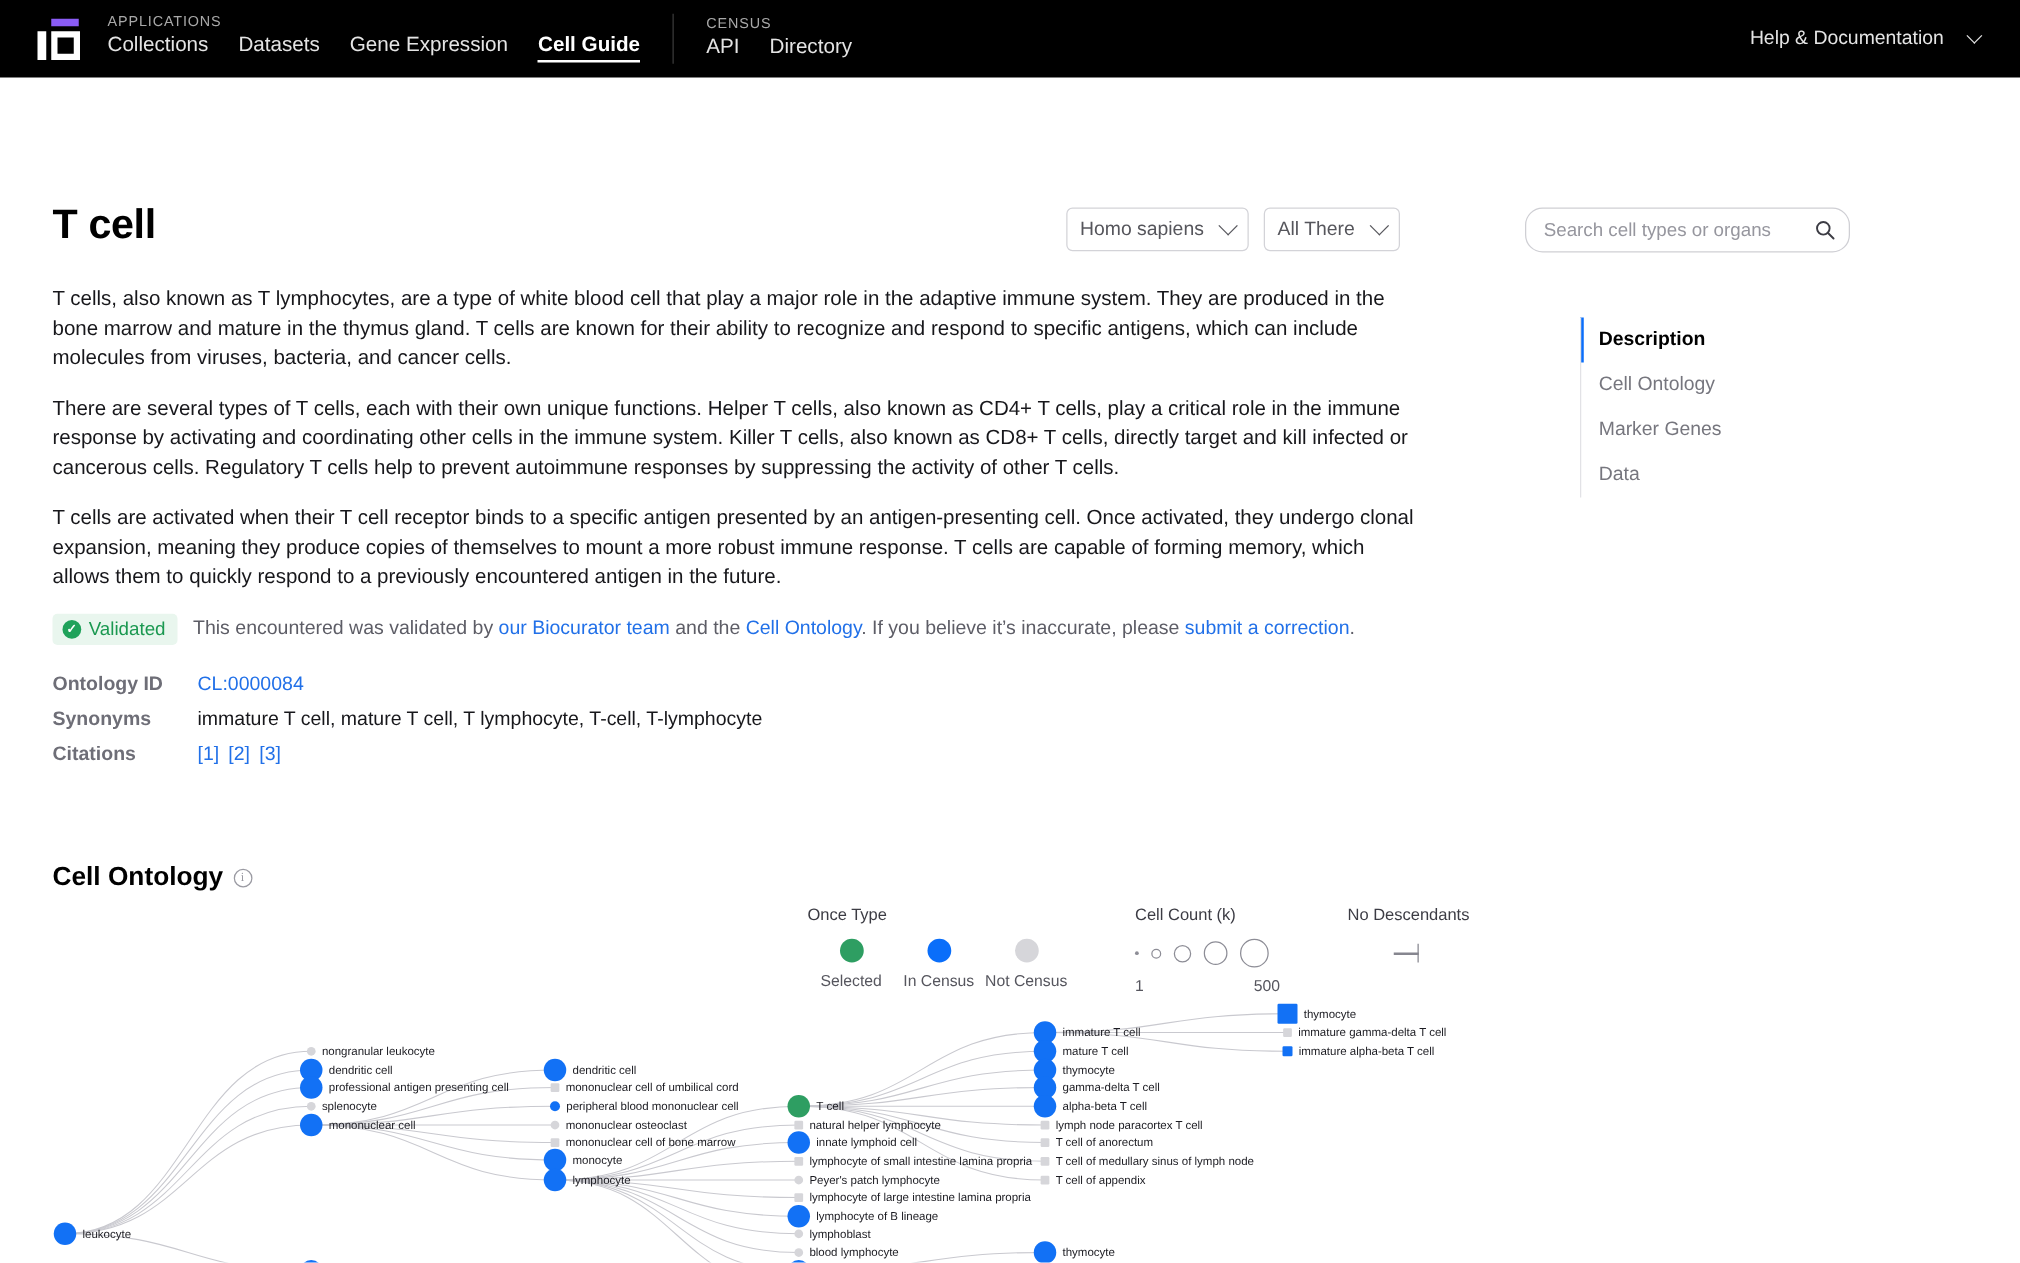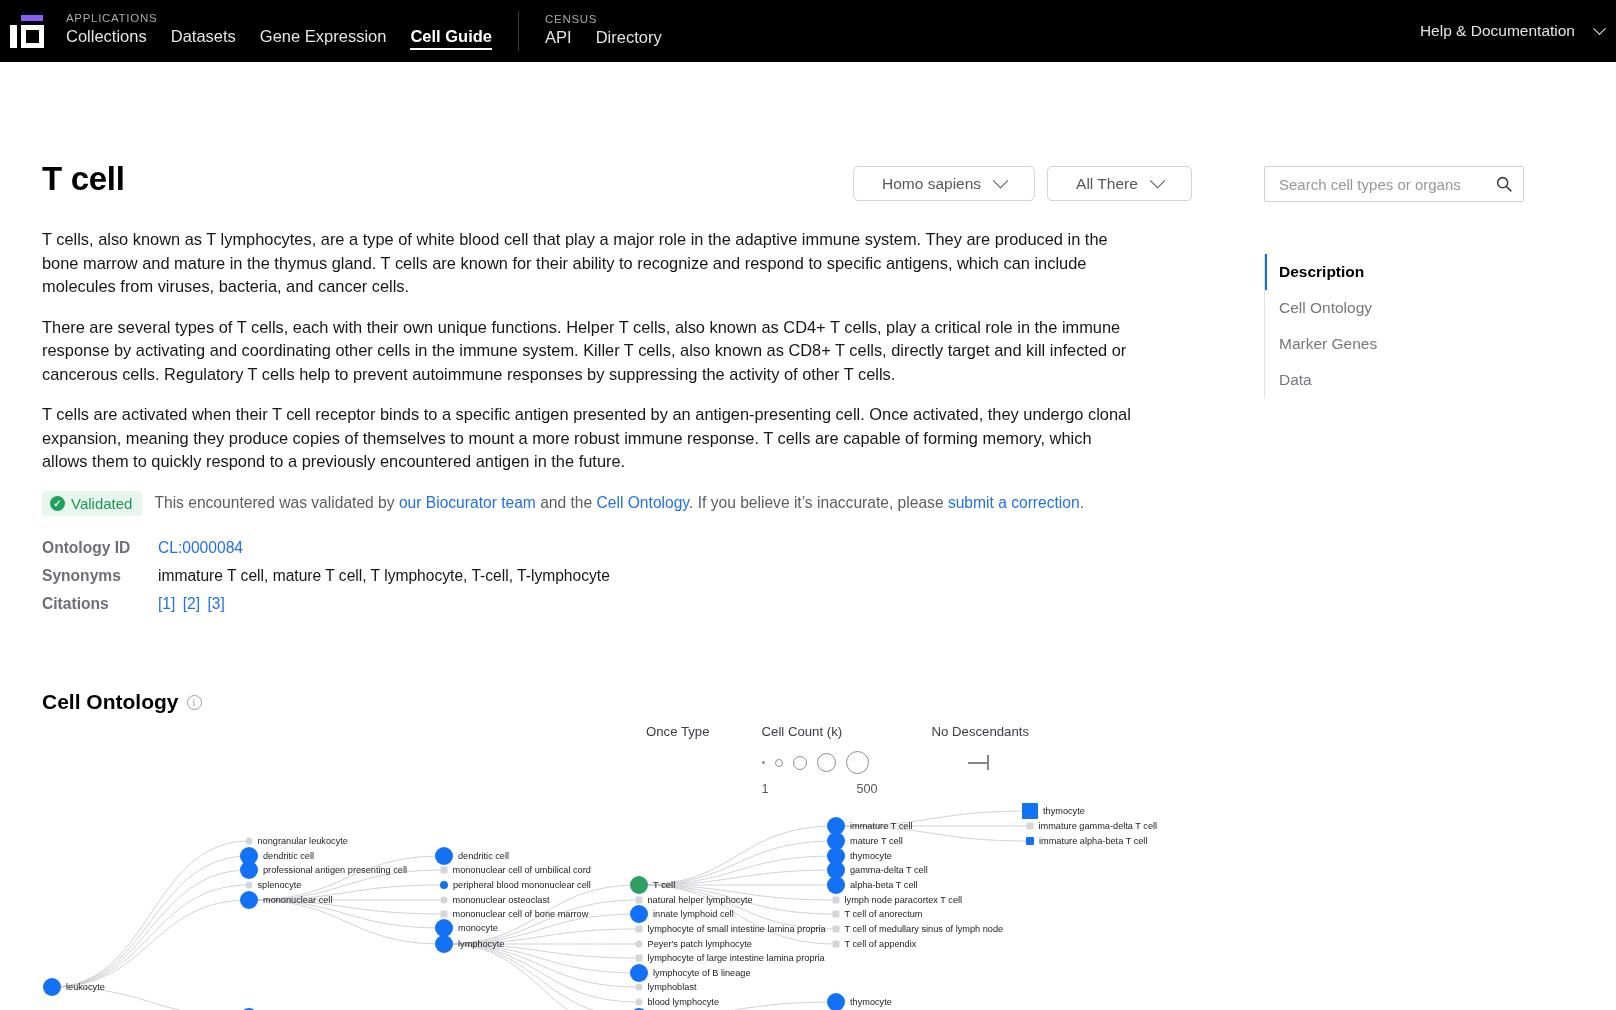--- a/index.html
+++ b/index.html
@@ -9,21 +9,21 @@
     background:#ffffff;
     font-family:"Liberation Sans", sans-serif;
     color:#000000;
     overflow:hidden;
     position:relative;
   }
 
   
   .header {
     height:62px; background:#000000; color:#ffffff;
-    display:flex; align-items:center; padding:0 4px;
+    display:flex; align-items:center; padding:0 24px;
     position:relative;
   }
   .logo-wrap { width:46px; height:46px; position:relative; margin-right:16px; display:flex; align-items:center; justify-content:center;}
   .logo { position:relative; width:34px; height:34px; }
   .logo .bar { position:absolute; left:11px; top:1px; width:22px; height:6px; background:#8a5cf5; }
   .logo .lbar { position:absolute; left:0px; top:11px; width:7px; height:23px; background:#ffffff; }
   .logo .sq { position:absolute; left:11px; top:11px; width:23px; height:23px; background:#ffffff; }
   .logo .sq-inner { position:absolute; left:16px; top:16px; width:13px; height:13px; background:#000000; }
 
   .navgroup { display:flex; flex-direction:column; justify-content:center; }
@@ -49,29 +49,29 @@
   .page { position:relative; padding:0 0 0 0; }
   .content {
     position:absolute; left:42px; top:92px; width:1100px;
   }
   .titlerow { display:flex; align-items:center; height:50px; }
   .page-title { font-size:33px; font-weight:700; letter-spacing:-.3px; margin:0; }
 
   .selectors { position:absolute; left:853px; top:104px; display:flex; gap:12px; }
   .selbtn {
     border:1px solid #d3d3d8; border-radius:5px; background:#fff;
-    height:35px; padding:0 28px; display:flex; align-items:center; gap:14px;
+    height:35px; padding:0 10px; display:flex; align-items:center; gap:14px;
     font-size:15.5px; color:#56565c; cursor:pointer; font-family:inherit;
   }
   .selbtn .dn { width:11px; height:11px; border-right:1.8px solid #56565c;
                 border-bottom:1.8px solid #56565c; transform:rotate(45deg) translate(-2px,-2px); }
 
   .searchbox {
-    position:absolute; left:1264px; top:104px; width:260px; height:36px;
-    border:1px solid #cfcfd4; border-radius:2px; background:#fff;
+    position:absolute; left:1220px; top:104px; width:260px; height:36px;
+    border:1px solid #cfcfd4; border-radius:14px; background:#fff;
     display:flex; align-items:center; padding:0 10px 0 12px;
   }
   .searchbox input {
     border:none; outline:none; flex:1; font-size:15px; color:#303036;
     font-family:inherit; background:transparent;
   }
   .searchbox input::placeholder { color:#96969e; }
 
   
   .rightnav { position:absolute; left:1264px; top:192px; width:270px; }
@@ -255,20 +255,34 @@
   <div class="onto-head">
     <h2>Cell Ontology</h2>
     <div class="info-i">i</div>
   </div>
 
   <div class="graph-panel">
 
     <div class="legend">
       <div class="lg-block" style="margin-right:52px;">
         <div class="lg-title">Once Type</div>
+        <div class="lg-row">
+          <div class="lg-cell">
+            <span class="dot" style="width:19px;height:19px;background:#2e9e62;"></span>
+            <span class="lg-lbl">Selected</span>
+          </div>
+          <div class="lg-cell">
+            <span class="dot" style="width:19px;height:19px;background:#0a6efa;"></span>
+            <span class="lg-lbl">In Census</span>
+          </div>
+          <div class="lg-cell">
+            <span class="dot" style="width:19px;height:19px;background:#d6d6da;"></span>
+            <span class="lg-lbl">Not Census</span>
+          </div>
+        </div>
       </div>
 
       <div class="lg-block" style="margin-right:40px;width:130px;">
         <div class="lg-title">Cell Count (k)</div>
         <div class="cc-row">
           <span class="cc-dot" style="width:3px;height:3px;"></span>
           <span class="cc-circle" style="width:8px;height:8px;"></span>
           <span class="cc-circle" style="width:14px;height:14px;"></span>
           <span class="cc-circle" style="width:19px;height:19px;"></span>
           <span class="cc-circle" style="width:23px;height:23px;"></span>

